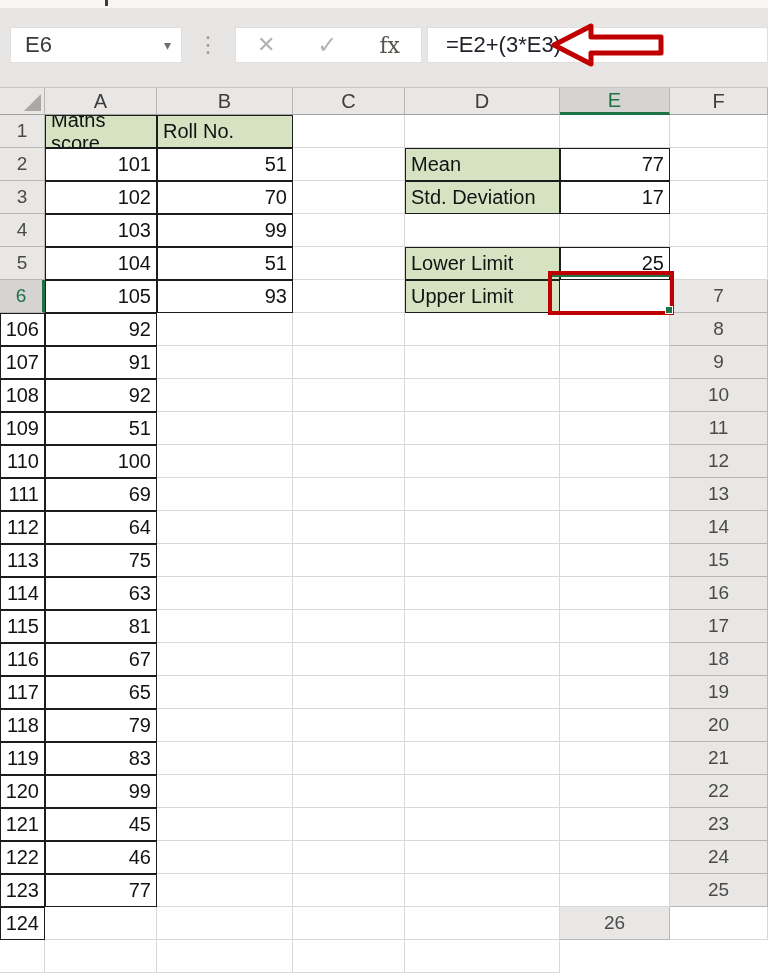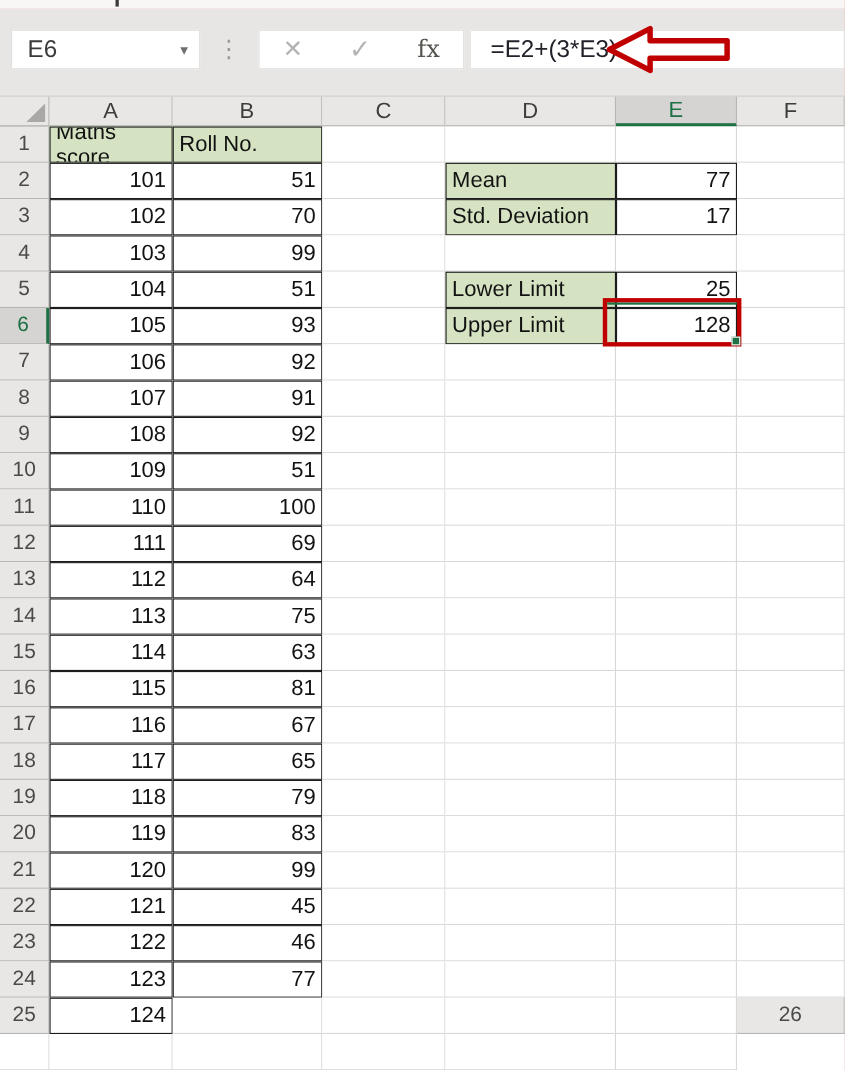--- a/index.html
+++ b/index.html
@@ -131,21 +131,20 @@
       <div class="c tb num">51</div>
       <div class="c"></div>
       <div class="c tb green lab">Lower Limit</div>
       <div class="c tb num">25</div>
       <div class="c"></div>
       <div class="c rh rh-sel">6</div>
       <div class="c tb num">105</div>
       <div class="c tb num">93</div>
       <div class="c"></div>
       <div class="c tb green lab">Upper Limit</div>
-      <div class="c tb num">128</div>
       <div class="c"></div>
       <div class="c rh">7</div>
       <div class="c tb num">106</div>
       <div class="c tb num">92</div>
       <div class="c"></div>
       <div class="c"></div>
       <div class="c"></div>
       <div class="c"></div>
       <div class="c rh">8</div>
       <div class="c tb num">107</div>

